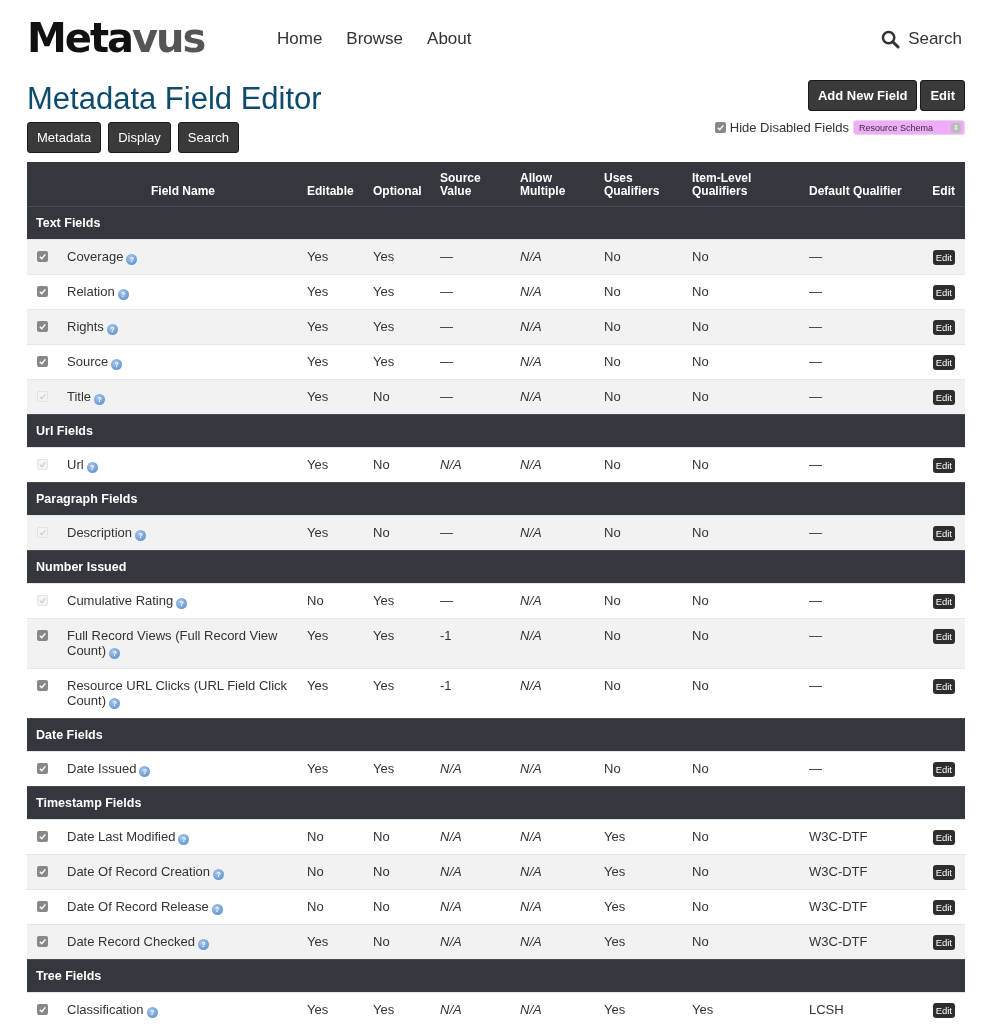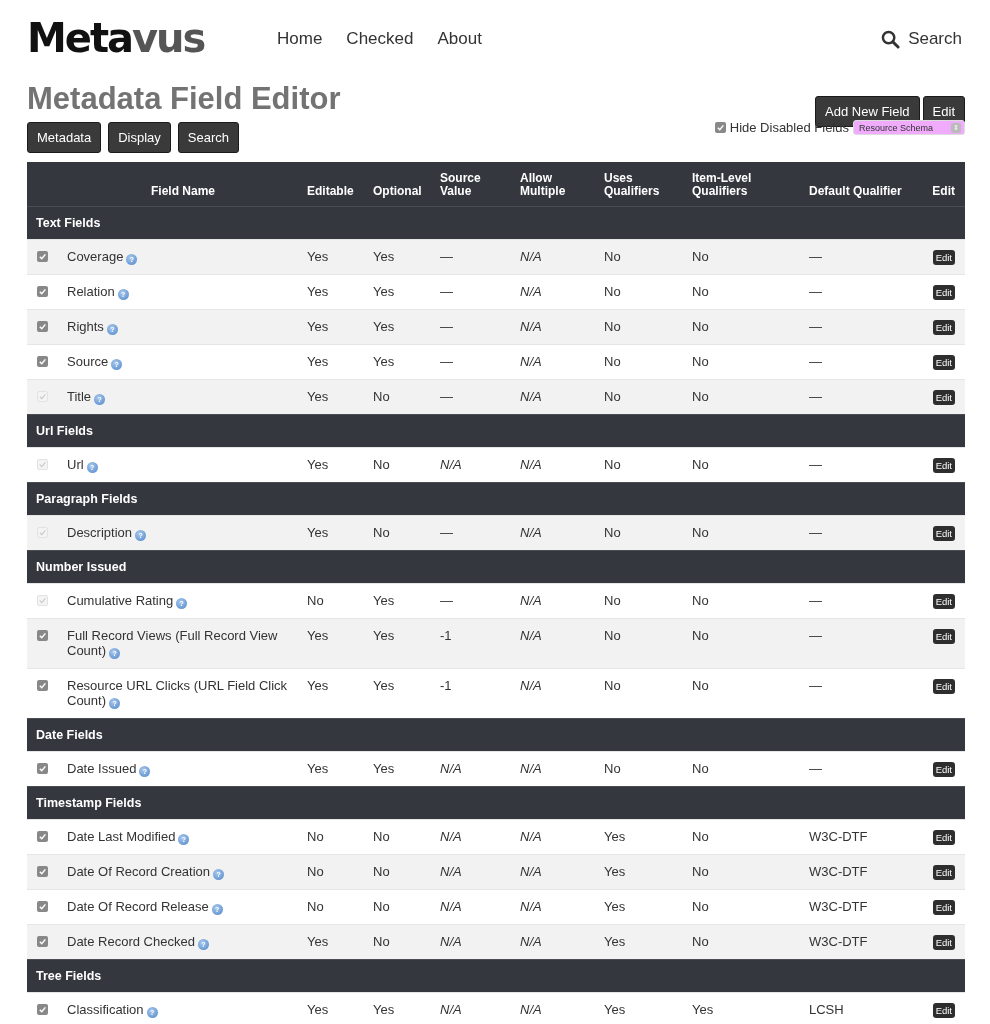--- a/index.html
+++ b/index.html
@@ -7,25 +7,25 @@
   body { font-family: "Liberation Sans", sans-serif; color: #2a2a2a; position: relative; }
   .page { position: absolute; left: 27px; top: 0; width: 938px; }
   .topbar { position: relative; height: 80px; }
   .logo { position: absolute; left: 0; top: 18px; font-family: "DejaVu Sans", sans-serif; font-weight: bold; font-size: 40px; letter-spacing: -2px; color: #111; line-height: 1; }
   .logo .accent { color: #555; }
   .nav { position: absolute; left: 250px; top: 29px; display: flex; gap: 24px; font-size: 17px; color: #333; }
   .nav a { color: #333; text-decoration: none; cursor: pointer; }
   .search-link { position: absolute; right: 3px; top: 29px; display: flex; align-items: center; gap: 8px; font-size: 17px; color: #333; cursor: pointer; }
   .search-link svg { width: 19px; height: 19px; }
   .title-row { position: relative; height: 82px; }
-  .page-title { position: absolute; left: 0; top: 0; font-size: 31px; font-weight: bold; color: #737373; line-height: 1.2; }
+  .page-title { position: absolute; left: 0; top: 0; font-size: 31px; font-weight: normal; color: #0c4a6e; line-height: 1.2; }
   .btn { display: inline-block; background: #3a3a3a; color: #fff; border: 1px solid #1a1a1a; border-radius: 3px; font-family: "Liberation Sans", sans-serif; cursor: pointer; }
   .tabs { position: absolute; left: 0; top: 42px; display: flex; gap: 7px; }
   .tabs .btn { font-size: 13px; padding: 7px 9px; }
-  .actions { position: absolute; right: 0; top: 16px; display: flex; gap: 3px; }
+  .actions { position: absolute; right: 0; top: 0; display: flex; gap: 3px; font-weight: bold; }
   .actions .btn { font-size: 13px; padding: 7px 9px; }
   .filters { position: absolute; right: 0; top: 40px; display: flex; align-items: center; gap: 4px; font-size: 13px; color: #333; }
   .cb { width: 11px; height: 11px; border-radius: 2px; background: #888; display: inline-flex; align-items: center; justify-content: center; }
   .cb svg { width: 9px; height: 9px; }
   .cb.faint { background: #f4f4f4; border: 1px solid #e2e2e2; }
   .select { display: inline-flex; align-items: center; justify-content: space-between; width: 112px; height: 15px; border: 1px solid #ddd; border-radius: 3px; background: #f0abfc; font-size: 9px; padding: 0 3px 0 5px; color: #333; cursor: pointer; }
   .select .arr { width: 10px; height: 10px; border-radius: 2px; background: #bbb; color: #fff; font-size: 7px; display: inline-flex; align-items: center; justify-content: center; line-height: 1; }
   table { position: absolute; left: 0; top: 162px; width: 938px; border-collapse: collapse; font-size: 13px; }
   thead th { background: #34373e; color: #fff; font-weight: bold; font-size: 12px; text-align: left; vertical-align: bottom; padding: 10px 4px 8px 4px; line-height: 1.1; }
   tr.section td { background: #34373e; color: #fff; font-weight: bold; font-size: 12.5px; padding: 8px 9px; height: 33px; border-top: 1px solid #4a4d54; }
@@ -40,21 +40,21 @@
   .col-name { width: 240px; text-align: center; }
 </style>
 </head>
 <body>
 
 <div class="page">
   <div class="topbar">
     <div class="logo"><span>Meta</span><span class="accent">vus</span></div>
     <nav class="nav">
       <a>Home</a>
-      <a>Checked</a>
+      <a>Browse</a>
       <a>About</a>
     </nav>
     <div class="search-link">
       <svg viewBox="0 0 20 20">
           <circle cx="8" cy="8" r="6" fill="none" stroke="#333" stroke-width="2.6"></circle>
           <line x1="12.5" y1="12.5" x2="18" y2="18" stroke="#333" stroke-width="3" stroke-linecap="round"></line>
         </svg>
       <span>Search</span>
     </div>
   </div>

